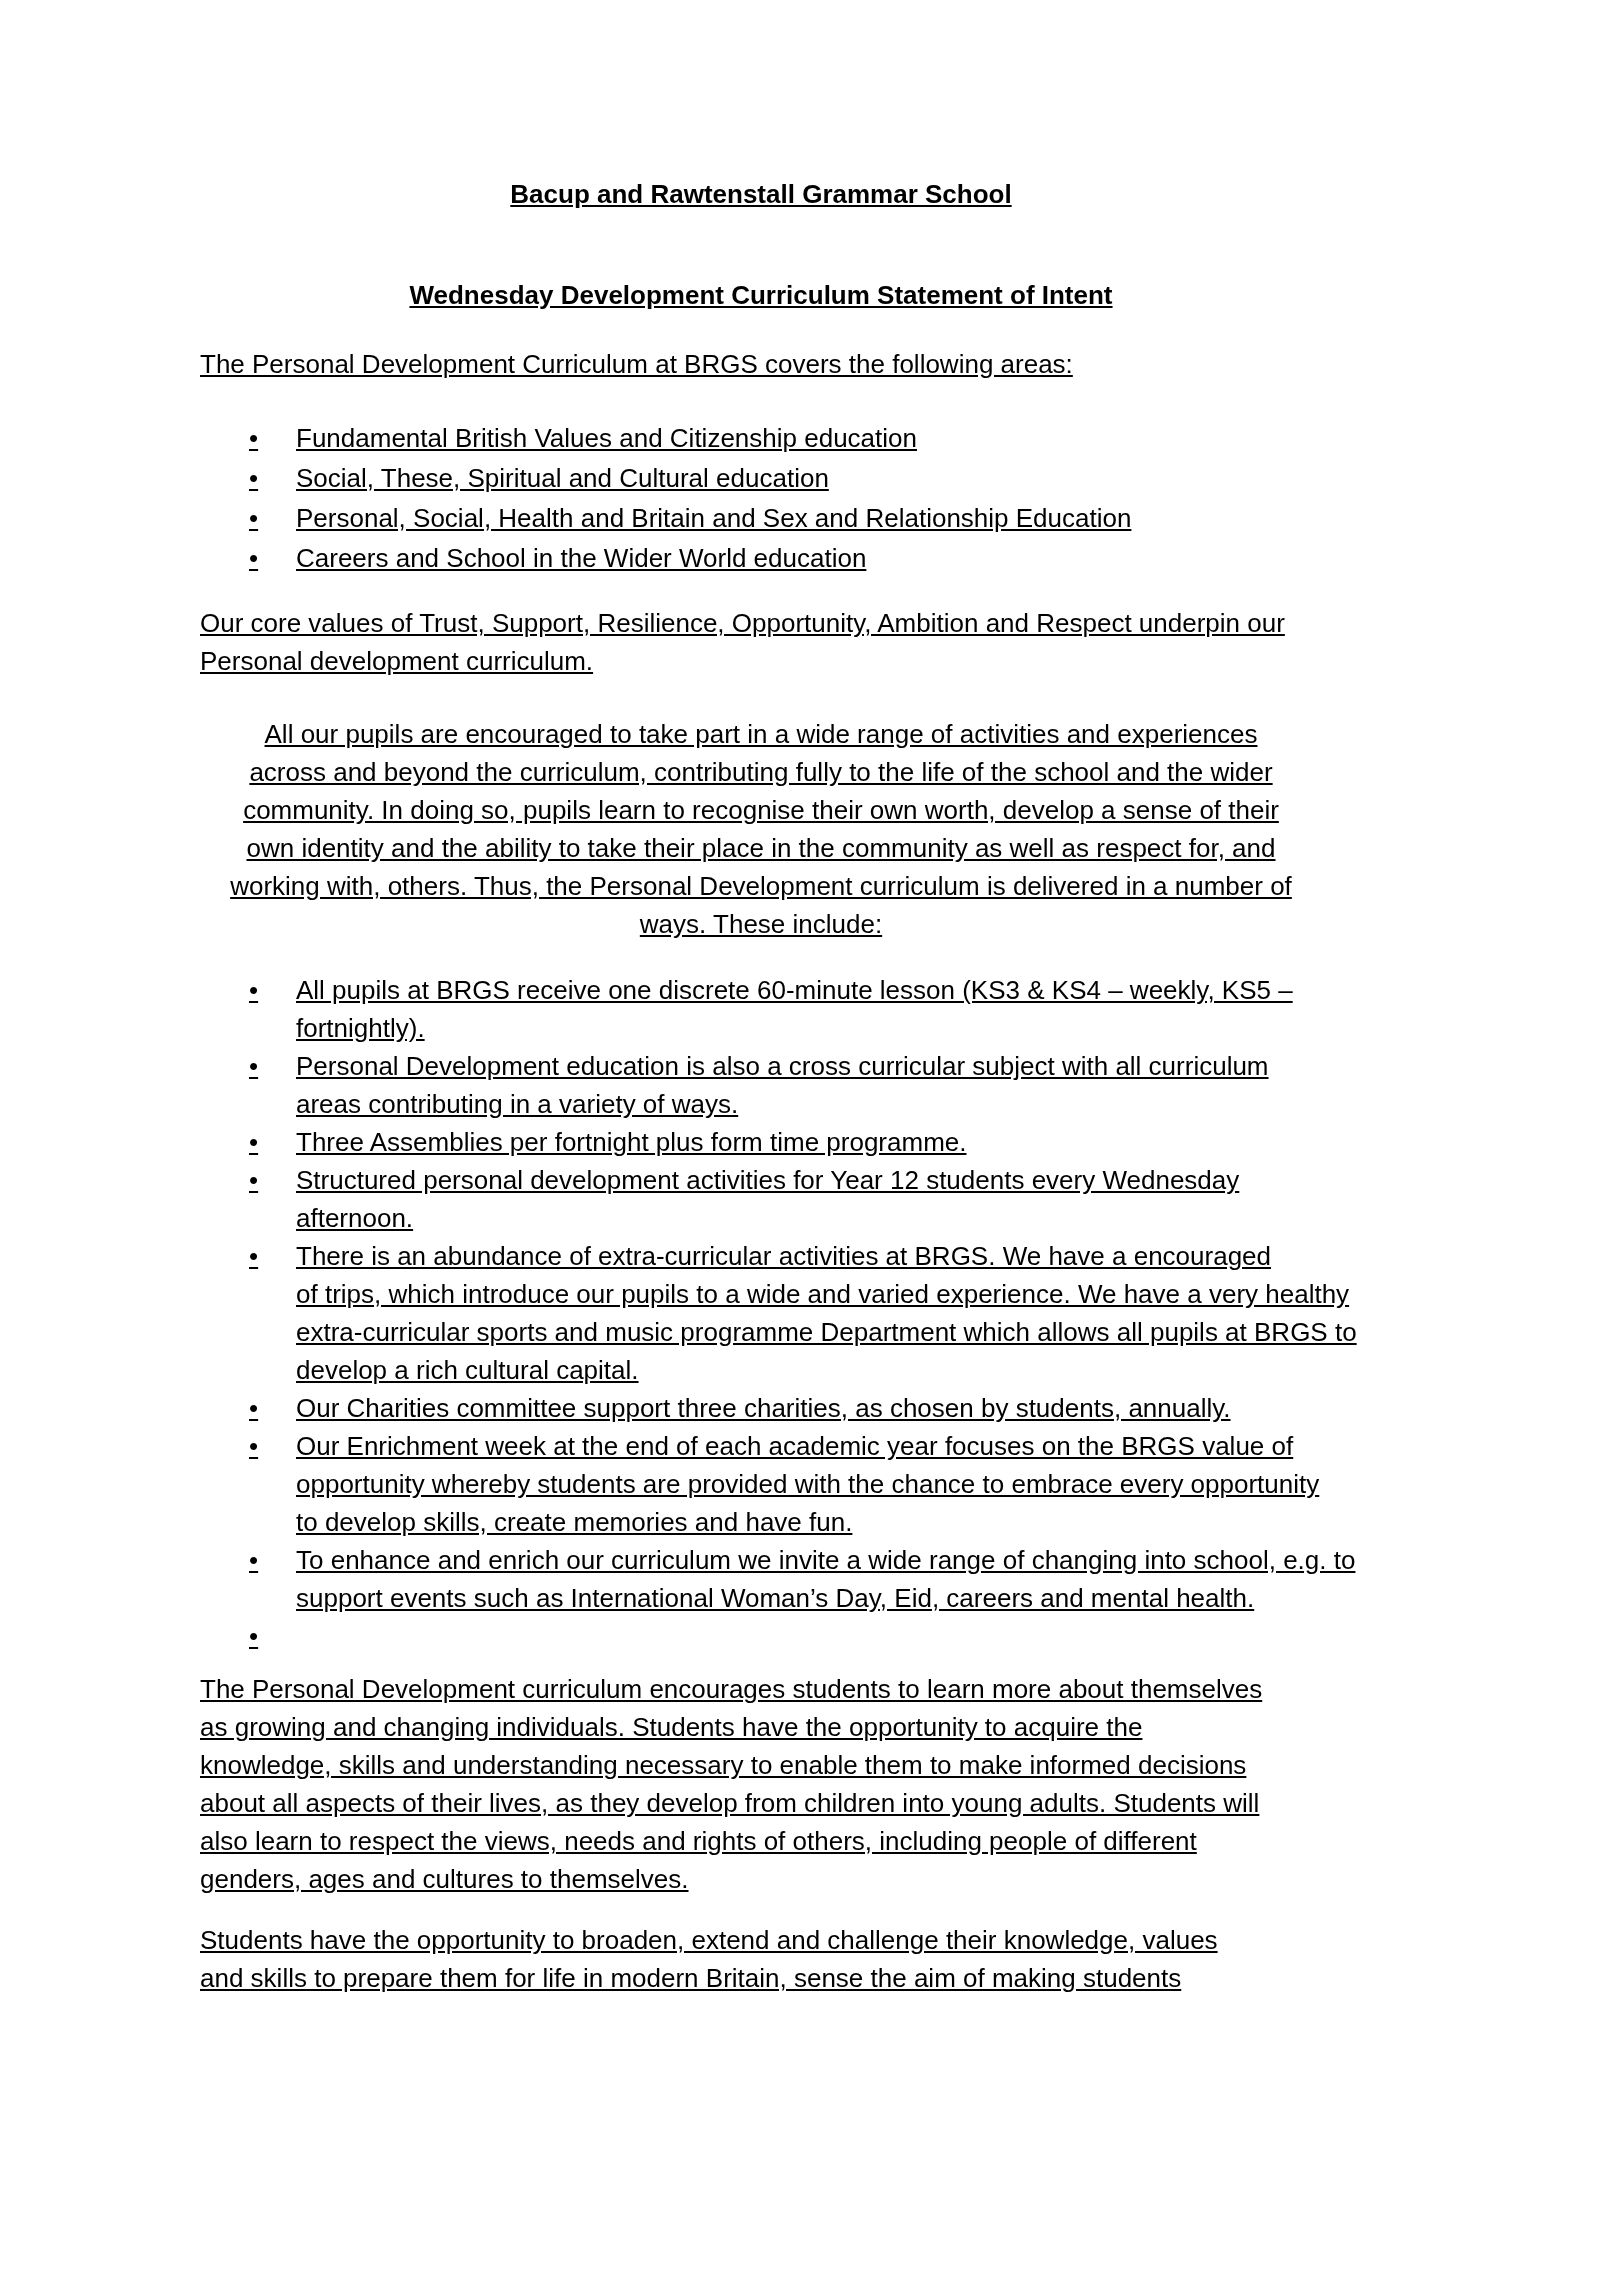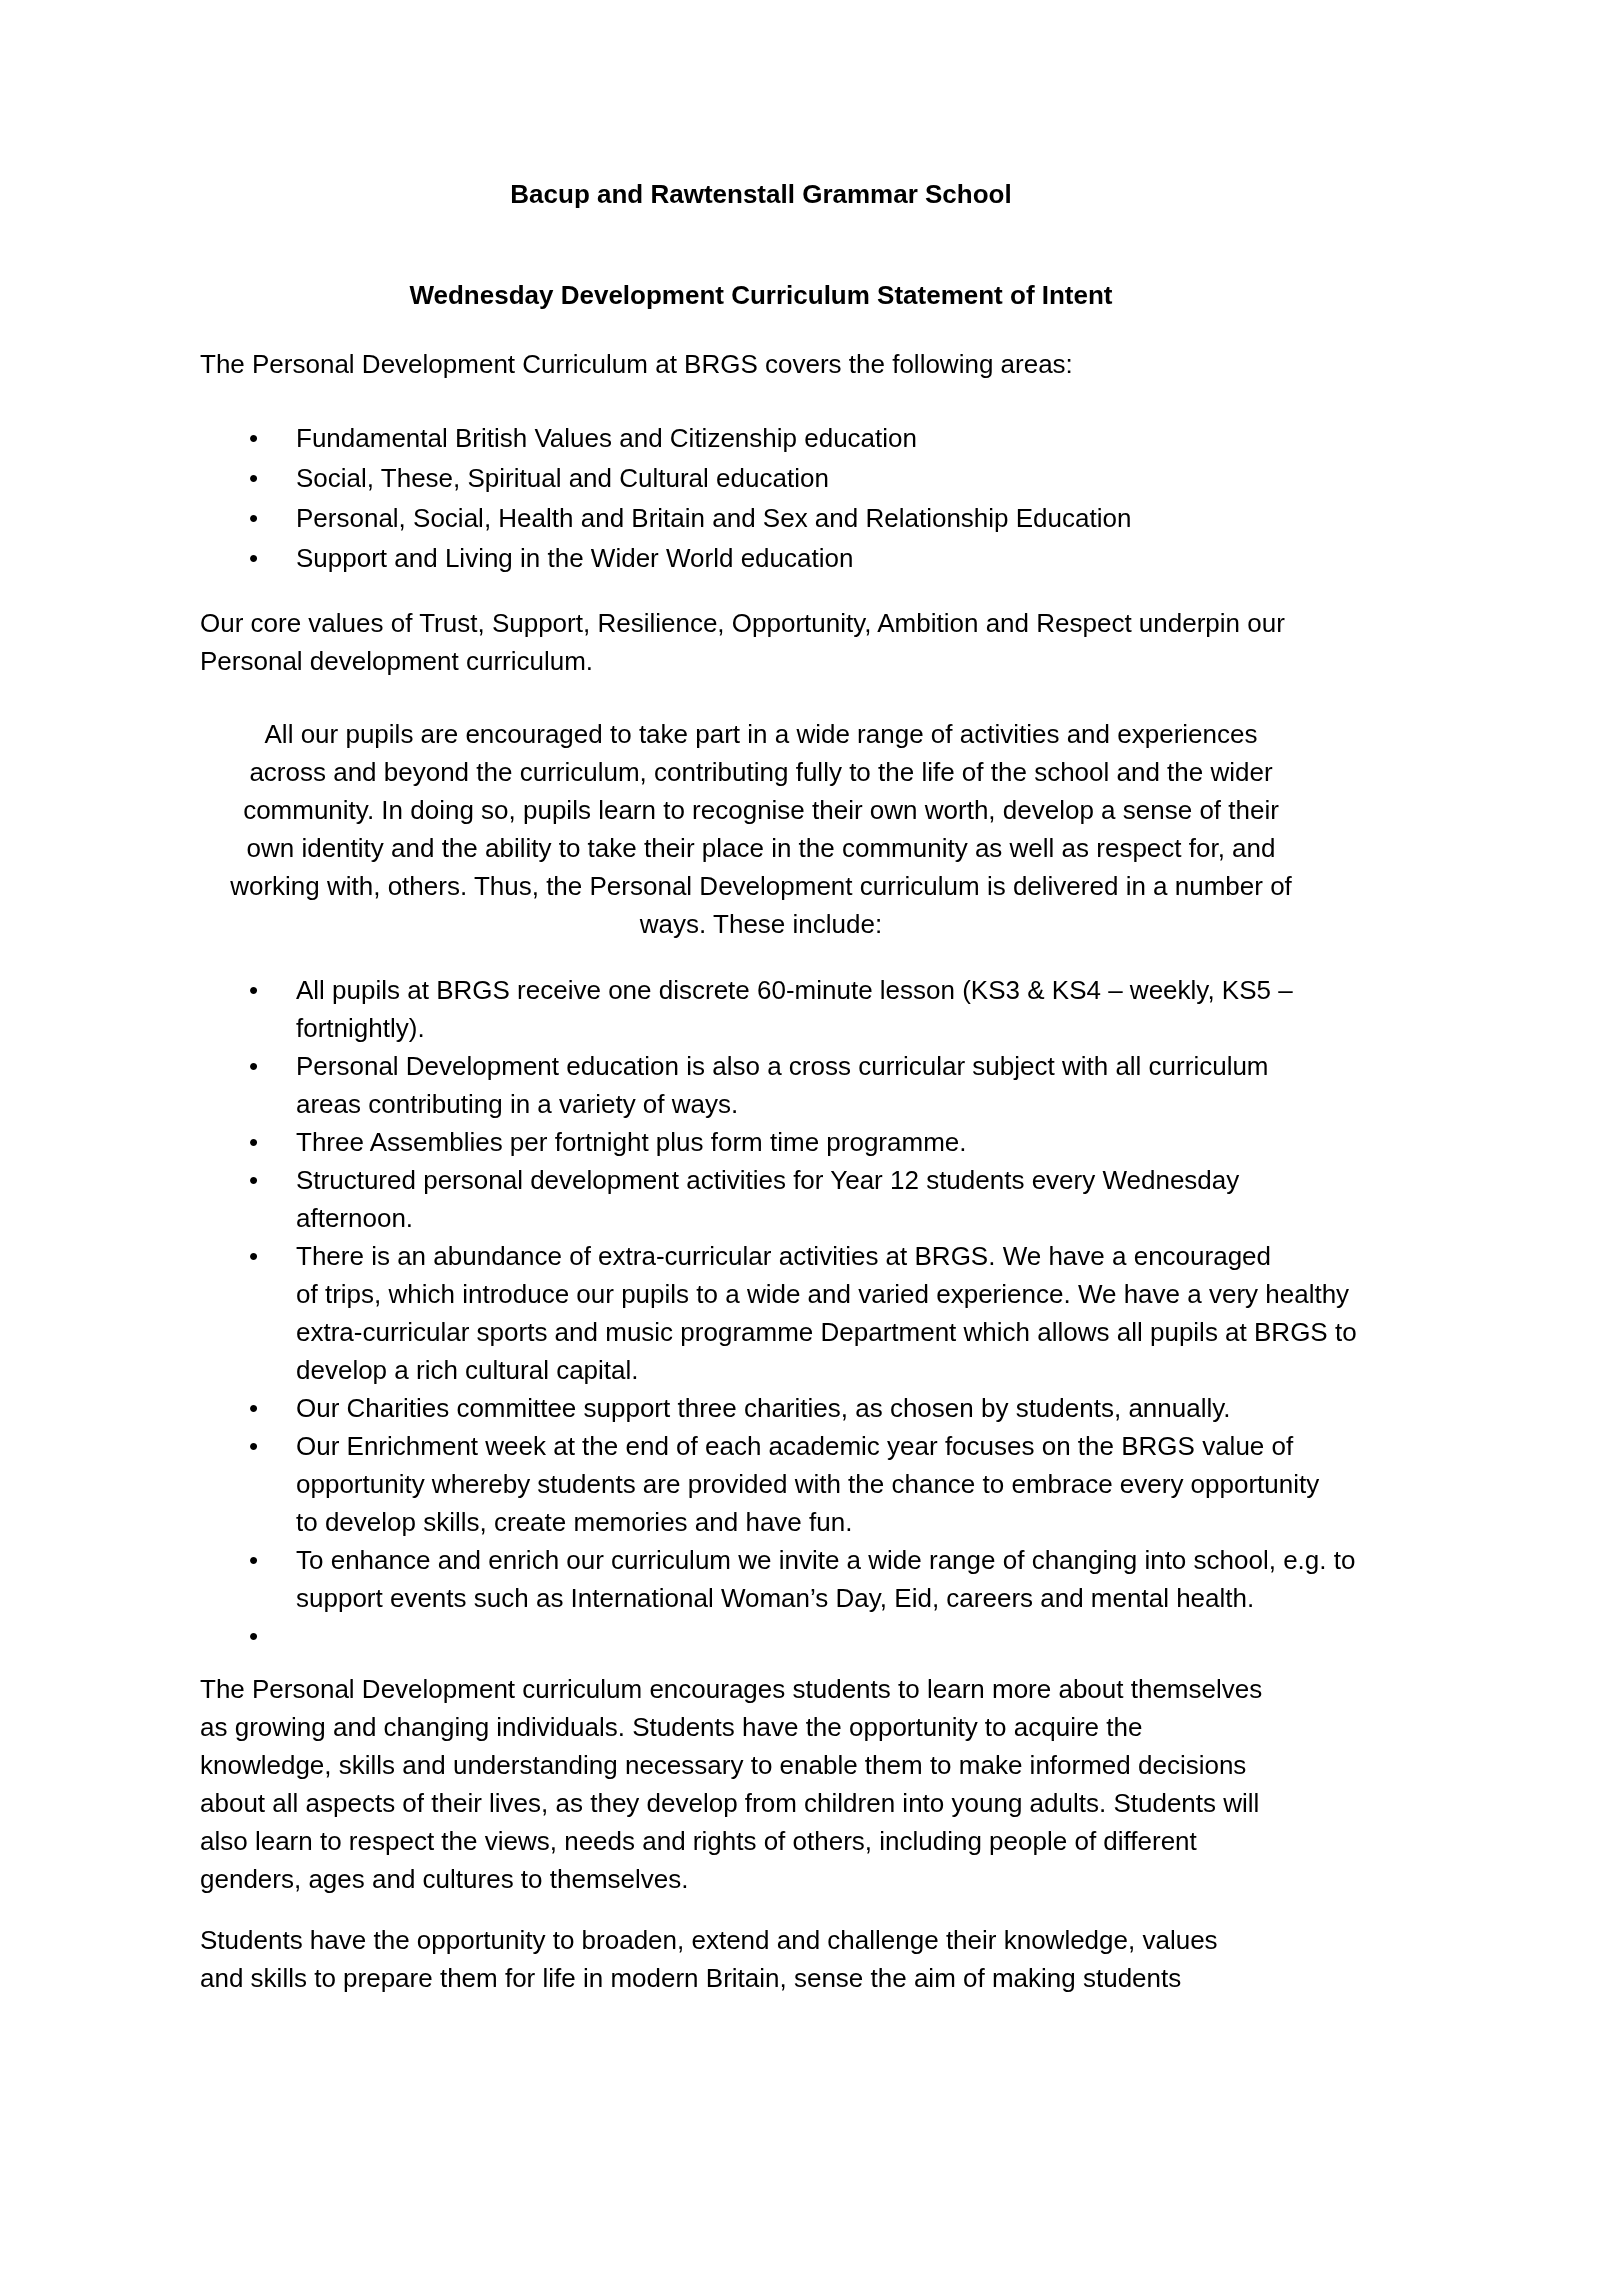--- a/index.html
+++ b/index.html
@@ -12,20 +12,21 @@
     width: 1476px;
     height: 2295px;
     background: #ffffff;
     overflow: hidden;
     box-sizing: border-box;
     padding: 175px 154px 0 200px;
     font-family: "Liberation Sans", sans-serif;
     font-size: 26px;
     line-height: 38px;
     color: #000000;
+    text-decoration: underline;
   }
   .heading {
     font-weight: bold;
     text-align: center;
     font-size: 26px;
     white-space: pre;
   }
   .school-heading { margin: 0 0 63px 0; }
   .doc-heading    { margin: 0 0 31px 0; }
 
@@ -74,21 +75,21 @@
     <li>
       <span class="bullet-marker">•</span>
       <span class="li-text">Social, These, Spiritual and Cultural education</span>
     </li>
     <li>
       <span class="bullet-marker">•</span>
       <span class="li-text">Personal, Social, Health and Britain and Sex and Relationship Education</span>
     </li>
     <li>
       <span class="bullet-marker">•</span>
-      <span class="li-text">Support and Living in the Wider World education</span>
+      <span class="li-text">Careers and School in the Wider World education</span>
     </li>
   </ul>
 
   <p class="para para-values">Our core values of Trust, Support, Resilience, Opportunity, Ambition and Respect underpin our
 Personal development curriculum.</p>
 
   <p class="para para-activities">All our pupils are encouraged to take part in a wide range of activities and experiences
 across and beyond the curriculum, contributing fully to the life of the school and the wider
 community. In doing so, pupils learn to recognise their own worth, develop a sense of their
 own identity and the ability to take their place in the community as well as respect for, and

